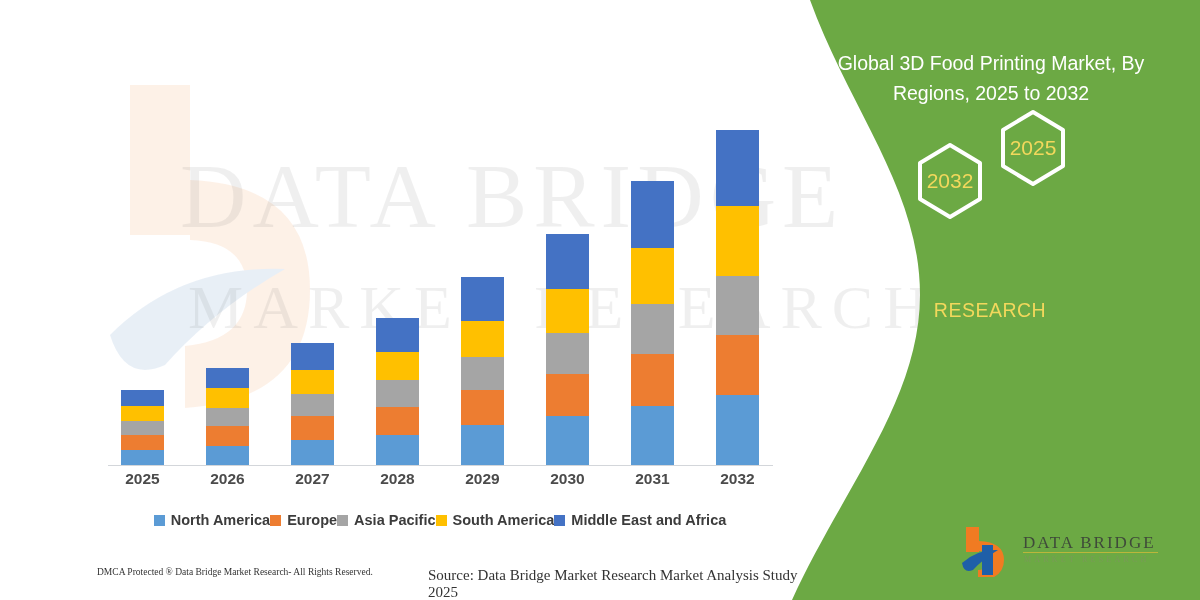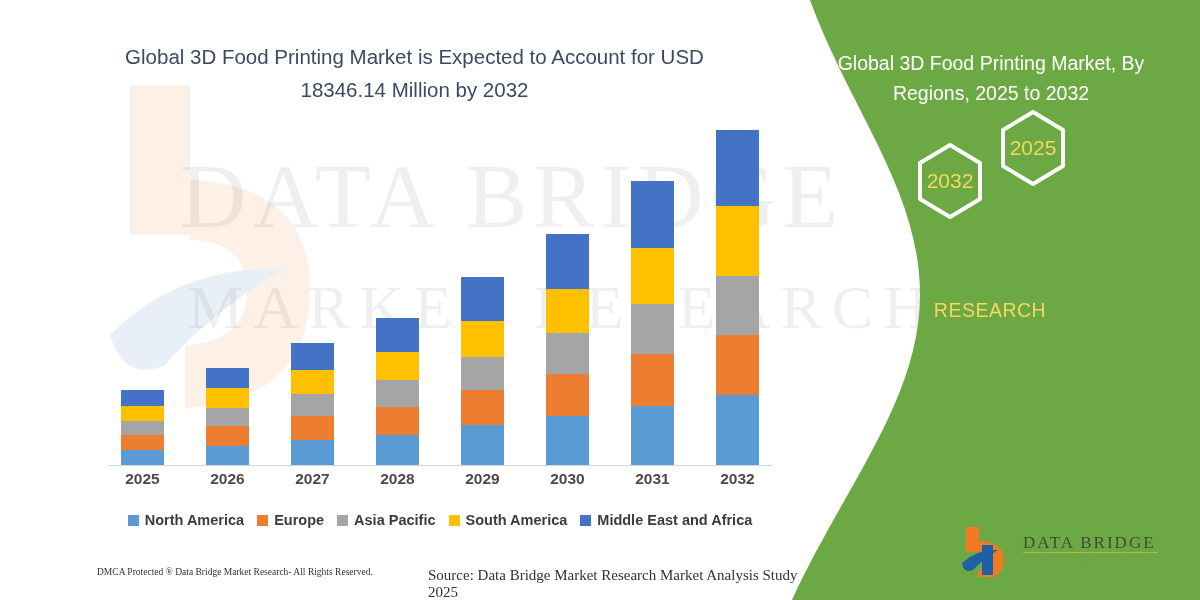--- a/index.html
+++ b/index.html
@@ -62,21 +62,21 @@
   .bars{position:absolute;left:0;bottom:1px;width:680px;height:335px;display:flex;}
   .barslot{flex:1 1 0;display:flex;align-items:flex-end;justify-content:center;}
   .bar{width:43px;display:flex;flex-direction:column-reverse;}
   .seg{width:100%;}
 
   .xaxis{position:absolute;left:0;top:340px;width:680px;display:flex;}
   .xslot{flex:1 1 0;text-align:center;color:#4b4b4b;font-size:15.5px;font-weight:bold;}
 
   .legend{
     position:absolute;left:100px;top:512px;width:680px;
-    display:flex;justify-content:center;align-items:center;gap:13px;
+    display:flex;justify-content:center;align-items:center;
   }
   .lg{display:flex;align-items:center;gap:6px;}
   .lg .swatch{width:11px;height:11px;display:inline-block;}
   .lg .lbl{color:#3c3c3c;font-size:14.5px;font-weight:bold;white-space:nowrap;}
 
   .footer{position:absolute;left:0;top:567px;width:800px;height:22px;}
   .f-left{position:absolute;left:97px;top:0;color:#333;font-size:9.5px;font-family:"Liberation Serif", serif;}
   .f-right{position:absolute;left:428px;top:0;color:#333;font-size:15px;font-family:"Liberation Serif", serif;}
 </style>
 </head>
@@ -88,21 +88,20 @@
     <path d="M20 0 h60 v150 h-60z" fill="#F07B22"></path>
     <path d="M80 95 q120 5 120 110 q0 110 -125 118 v-62 q62 -6 62 -56 q0 -48 -57 -50z" fill="#F07B22"></path>
     <path d="M0 250 q70 -70 175 -66 q-70 40 -120 96 q-40 18 -55 -30z" fill="#2B6CB0"></path>
   </svg>
 
   <div class="wm-text">
     <span>DATA BRIDGE</span>
     <span class="l2">MARKET RESEARCH</span>
   </div>
 
-  <div class="headline">Global 3D Food Printing Market is Expected to Account for USD 18346.14 Million by 2032</div>
 
   <div class="chart">
     <div class="plot">
       <div class="bars" id="bars">
           <div class="barslot">
             <div class="bar">
               <div class="seg" style="background: rgb(91, 155, 213); height: 15.129px;"></div>
               <div class="seg" style="background: rgb(237, 125, 49); height: 15.129px;"></div>
               <div class="seg" style="background: rgb(165, 165, 165); height: 14.0484px;"></div>
               <div class="seg" style="background: rgb(255, 192, 0); height: 15.129px;"></div>

